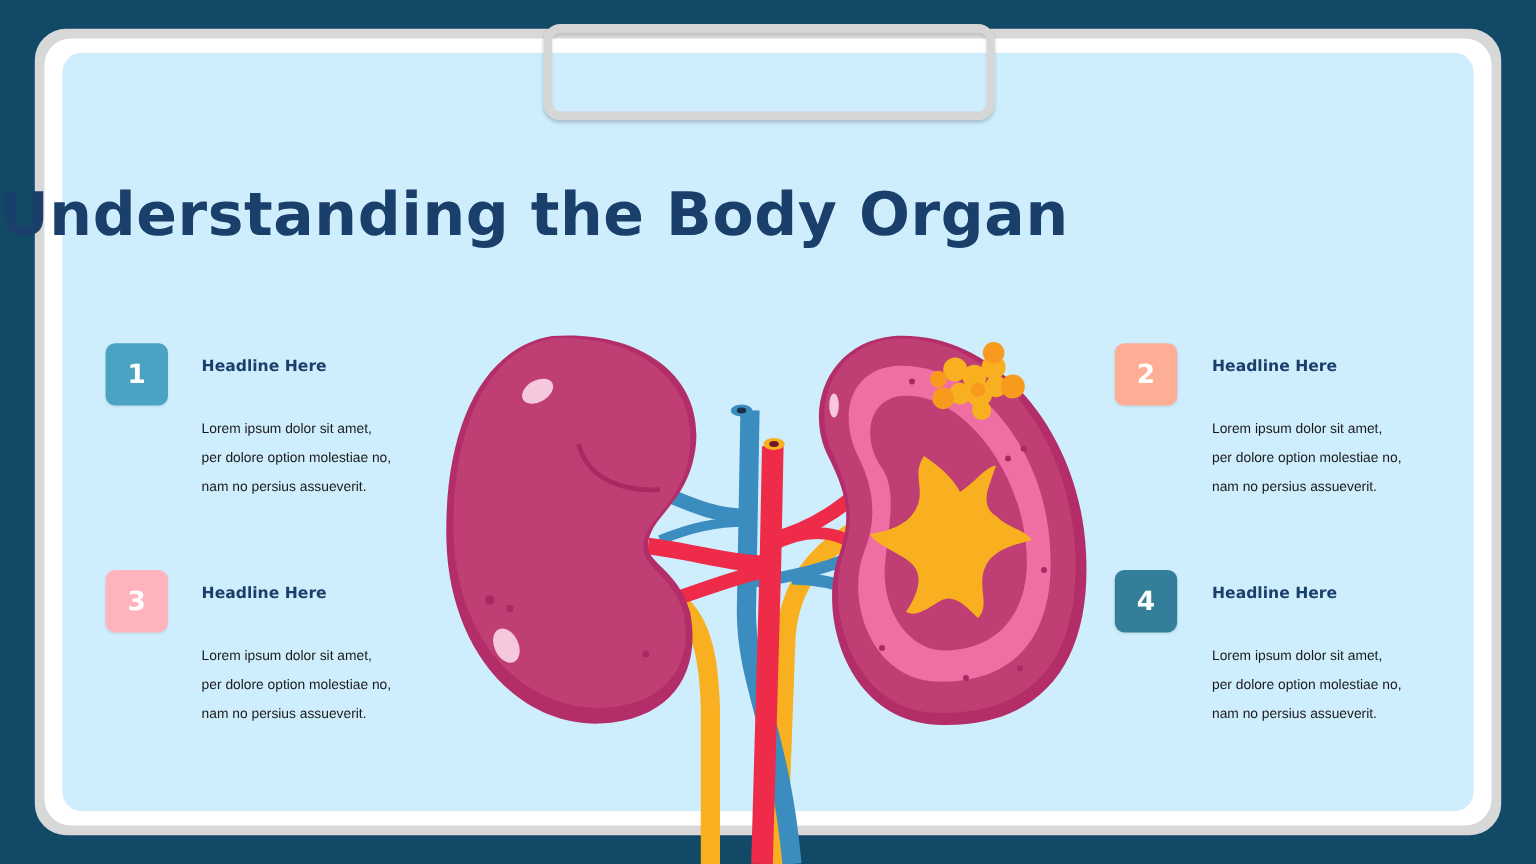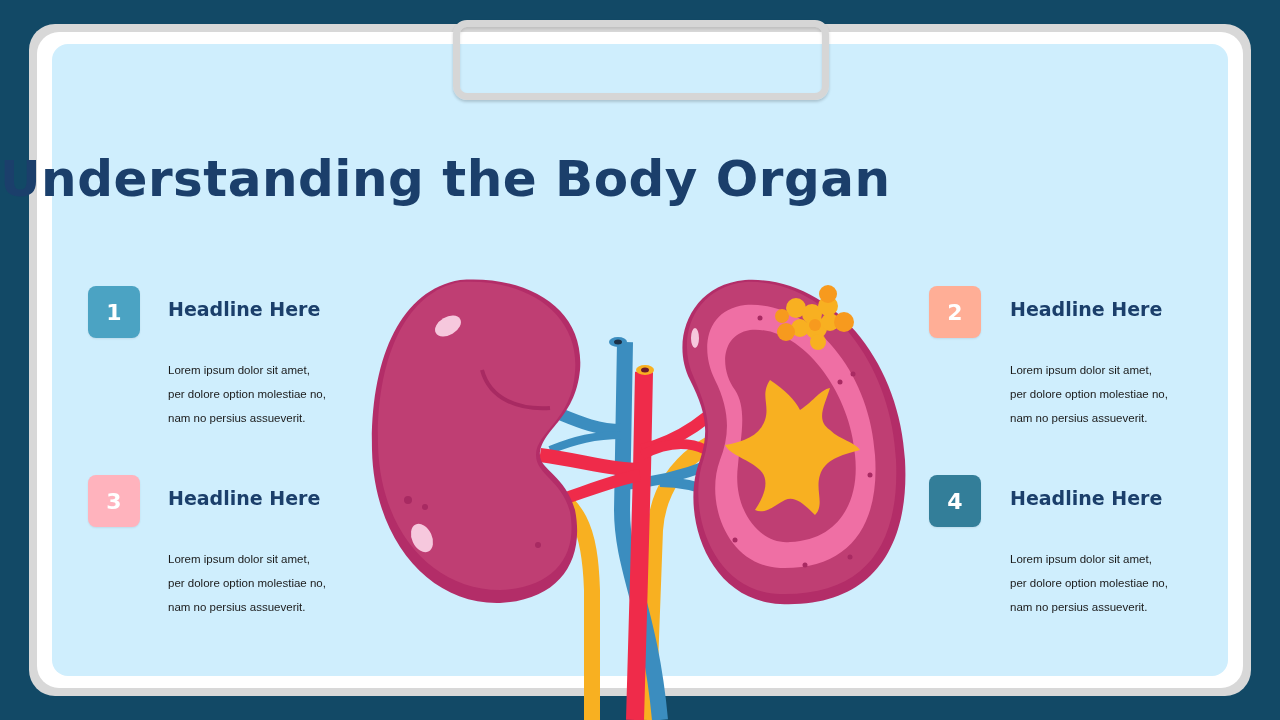--- a/index.html
+++ b/index.html
@@ -3,22 +3,22 @@
 <meta charset="utf-8">
 <style>
   html, body { margin:0; padding:0; }
   body { width:1280px; height:720px; background:#124966; position:relative; overflow:hidden; font-family:"DejaVu Sans", sans-serif; }
   .board-outer { position:absolute; left:29px; top:24px; width:1222px; height:672px; background:#d8d8d8; border-radius:26px; }
   .board-white { position:absolute; left:37px; top:32px; width:1206px; height:656px; background:#ffffff; border-radius:22px; }
   .board-panel { position:absolute; left:52px; top:44px; width:1176px; height:632px; background:#cfeefd; border-radius:16px; }
   .clip { position:absolute; left:453px; top:20px; width:376px; height:80px; box-sizing:border-box; border:7px solid #d6d6d6; border-radius:14px; box-shadow:0 2px 3px rgba(0,0,0,0.18), inset 0 2px 3px rgba(0,0,0,0.12); }
   .title { position:absolute; left:0; top:150px; width:1280px; font-family:"DejaVu Sans", sans-serif; font-weight:bold; font-size:50px; color:#1b3f6b; letter-spacing:0.5px; margin:0; }
   .badge { position:absolute; width:52px; height:52px; border-radius:8px; color:#fff; font-size:22px; font-weight:bold; display:flex; align-items:center; justify-content:center; font-family:"DejaVu Sans", sans-serif; box-shadow:0 1px 2px rgba(0,0,0,0.08); }
-  .headline { position:absolute; font-size:19px; font-weight:bold; color:#1b3f6b; font-family:"DejaVu Sans", sans-serif; white-space:nowrap; }
-  .body-text { position:absolute; font-size:11.5px; line-height:24px; color:#1a1a1a; font-family:"Liberation Sans", sans-serif;margin-top:12px; }
+  .headline { position:absolute; font-size:13px; font-weight:bold; color:#1b3f6b; font-family:"DejaVu Sans", sans-serif; white-space:nowrap; }
+  .body-text { position:absolute; font-size:11.5px; line-height:24px; color:#1a1a1a; font-family:"Liberation Sans", sans-serif; }
   .body-text div { white-space:nowrap; }
   .illus { position:absolute; left:360px; top:270px; width:560px; height:450px; }
 </style>
 </head>
 <body>
 
 <div class="board-outer"></div>
 <div class="board-white"></div>
 <div class="board-panel"></div>
 <div class="clip"></div>

